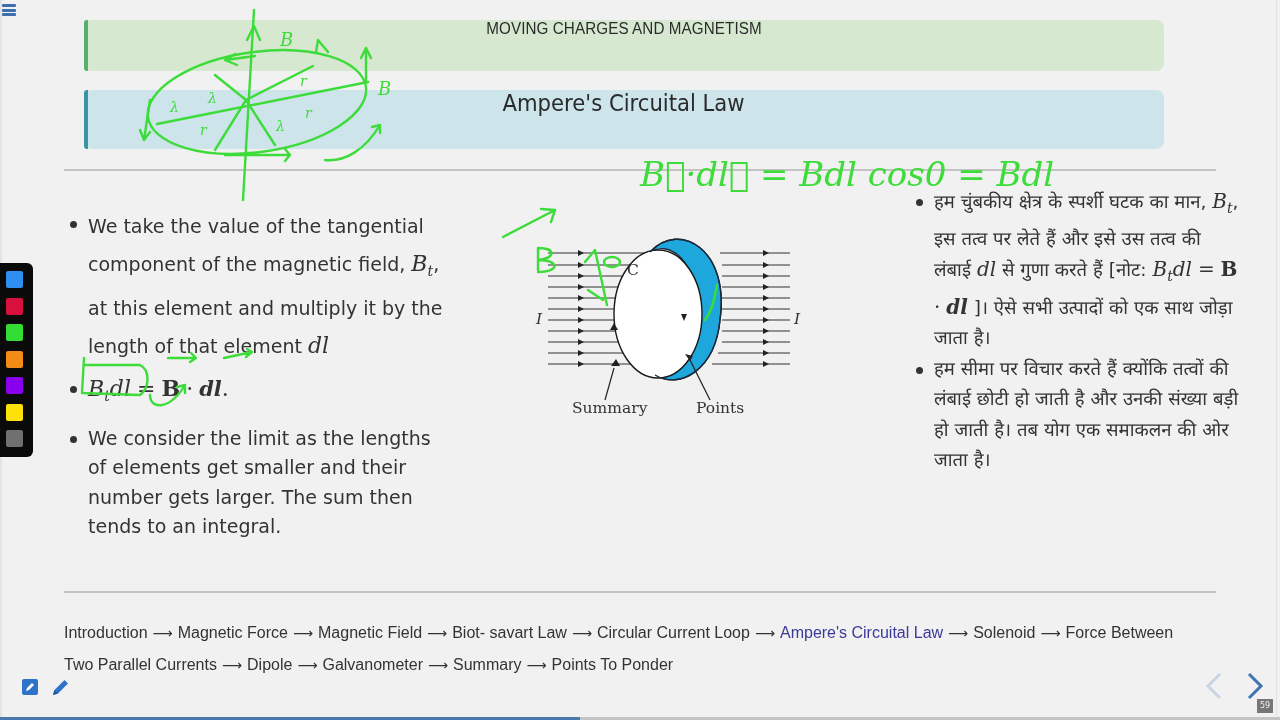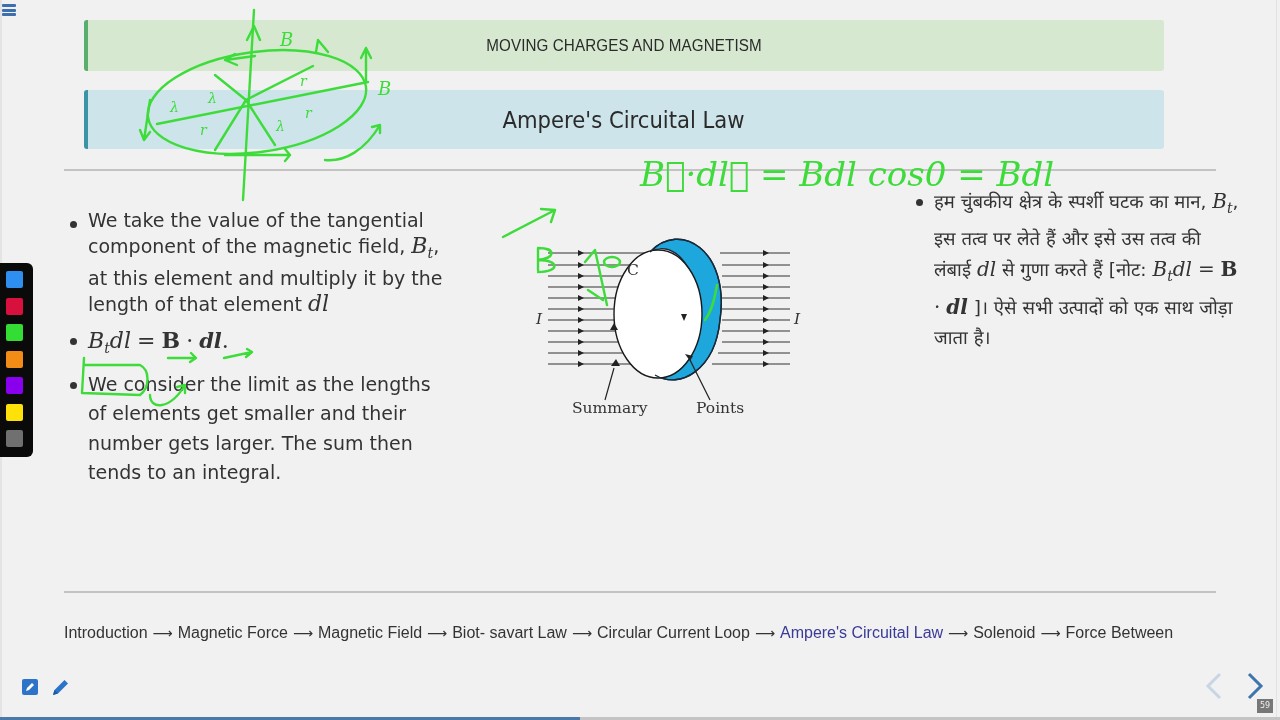--- a/index.html
+++ b/index.html
@@ -13,22 +13,22 @@
     .menu-btn {
       position: absolute; left: 0; top: 2px; width: 18px; height: 16px;
       display: flex; flex-direction: column; justify-content: space-between; padding: 2px 2px 2px 2px;
       cursor: pointer;
     }
     .menu-btn span { display: block; height: 3px; background: #3d6fae; border-radius: 1px; }
     .left-edge { position: absolute; left: 0; top: 0; width: 2px; height: 720px; background: #e4e4e4; }
     .right-edge { position: absolute; right: 3px; top: 0; width: 1px; height: 720px; background: #e2e2e2; }
 
     .banner {
-      position: absolute; left: 84px; width: 1080px; border-radius: 3px;
-      display: flex; align-items: center; justify-content: center;
+      position: absolute; left: 84px; width: 1080px; border-radius: 8px;
+      display: flex; align-items: flex-start; justify-content: center;
     }
     .banner::before {
       content: ""; position: absolute; left: 0; top: 0; bottom: 0; width: 4px;
       border-radius: 3px 0 0 3px;
     }
     .banner-chapter { top: 20px; height: 51px; background: #d6e8d0; }
     .banner-chapter::before { background: #5aae6c; }
     .banner-chapter .txt {
       font-family: "Liberation Sans", sans-serif; font-size: 16px; color: #2b2b2b;
       letter-spacing: 0.1px; transform: scaleX(0.95);
@@ -45,23 +45,23 @@
     .hr-bottom { top: 591px; }
 
     .col { position: absolute; }
     ul.bullets { list-style: none; }
     ul.bullets li { position: relative; padding-left: 22px; }
     ul.bullets li::before {
       content: ""; position: absolute; left: 4px; width: 7px; height: 7px; border-radius: 50%;
       background: #333;
     }
     .col-left { left: 66px; top: 208px; width: 380px; font-family: "DejaVu Sans", sans-serif; font-size: 19px; color: #333; }
-    .col-left li { line-height: 25px; }
+    .col-left li { line-height: 37px; }
     .col-left li::before { top: 13px; }
-    .col-left li.tight { line-height: 29.5px; }
+    .col-left li.tight { line-height: 29.5px; margin-top: 6px; }
     .col-left li.tight::before { top: 12px; }
     .math { font-family: "DejaVu Serif", serif; font-style: italic; font-size: 22px; }
     .math-bold { font-family: "DejaVu Serif", serif; font-weight: bold; font-size: 22px; font-style: normal; }
     .math-bi { font-family: "DejaVu Serif", serif; font-weight: bold; font-style: italic; font-size: 21px; }
     .math sub { font-size: 14px; }
     .formula-li { margin-top: 2px; line-height: 42px !important; }
     .formula-li::before { top: 19px !important; }
 
     .col-right { left: 912px; top: 186px; width: 330px; font-family: "DejaVu Sans", sans-serif; font-size: 18.5px; color: #333; }
     .col-right li { line-height: 30.5px; }
@@ -220,20 +220,21 @@
       <span class="math"><span>B</span><sub>t</sub></span><span>, इस तत्व पर लेते हैं और इसे उस तत्व की लंबाई</span>
       <span class="math">dl</span>
       <span>से गुणा करते हैं [नोट:</span>
       <span class="math"><span>B</span><sub>t</sub><span>dl</span></span>
       <span class="math" style="font-style:normal">=</span>
       <span class="math-bold">B</span>
       <span class="math" style="font-style:normal">·</span>
       <span class="math-bi">dl</span>
       <span>]। ऐसे सभी उत्पादों को एक साथ जोड़ा जाता है।</span>
     </li>
+    <li>हम सीमा पर विचार करते हैं क्योंकि तत्वों की लंबाई छोटी हो जाती है और उनकी संख्या बड़ी हो जाती है। तब योग एक समाकलन की ओर जाता है।</li>
   </ul>
 </div>
 
 <svg class="ink" viewBox="0 0 1280 720">
   <g fill="none" stroke="#3ddc3a" stroke-width="2.4" stroke-linecap="round" stroke-linejoin="round">
 
     <ellipse cx="257" cy="102" rx="110" ry="50" transform="rotate(-8 257 102)"></ellipse>
     <line x1="243" y1="200" x2="254" y2="10"></line>
     <path d="M247,40 l7,-14 l6,14"></path>
     <line x1="157" y1="124" x2="368" y2="82"></line>
@@ -280,20 +281,23 @@
   <div class="swatch" style="background:#ffe10a"></div>
   <div class="swatch" style="background:#707070"></div>
 </div>
 
 <div class="hr hr-bottom"></div>
 
 <div class="breadcrumb">
   <div>
     <span class="crumb">Introduction</span><span class="arrow">⟶</span><span class="crumb">Magnetic Force</span><span class="arrow">⟶</span><span class="crumb">Magnetic Field</span><span class="arrow">⟶</span><span class="crumb">Biot- savart Law</span><span class="arrow">⟶</span><span class="crumb">Circular Current Loop</span><span class="arrow">⟶</span><span class="crumb active">Ampere's Circuital Law</span><span class="arrow">⟶</span><span class="crumb">Solenoid</span><span class="arrow">⟶</span><span class="crumb">Force Between</span>
   </div>
+  <div>
+    <span class="crumb">Two Parallel Currents</span><span class="arrow">⟶</span><span class="crumb">Dipole</span><span class="arrow">⟶</span><span class="crumb">Galvanometer</span><span class="arrow">⟶</span><span class="crumb">Summary</span><span class="arrow">⟶</span><span class="crumb">Points To Ponder</span>
+  </div>
 </div>
 
 <div class="tool-icon" style="left:21px">
   <svg width="18" height="18" viewBox="0 0 18 18">
     <rect x="1" y="1" width="16" height="16" rx="2" fill="#2d74c8"></rect>
     <path d="M5,13 l1,-3 l5,-5 l2,2 l-5,5 z" fill="#fff"></path>
   </svg>
 </div>
 <div class="tool-icon" style="left:51px">
   <svg width="20" height="18" viewBox="0 0 20 18">

